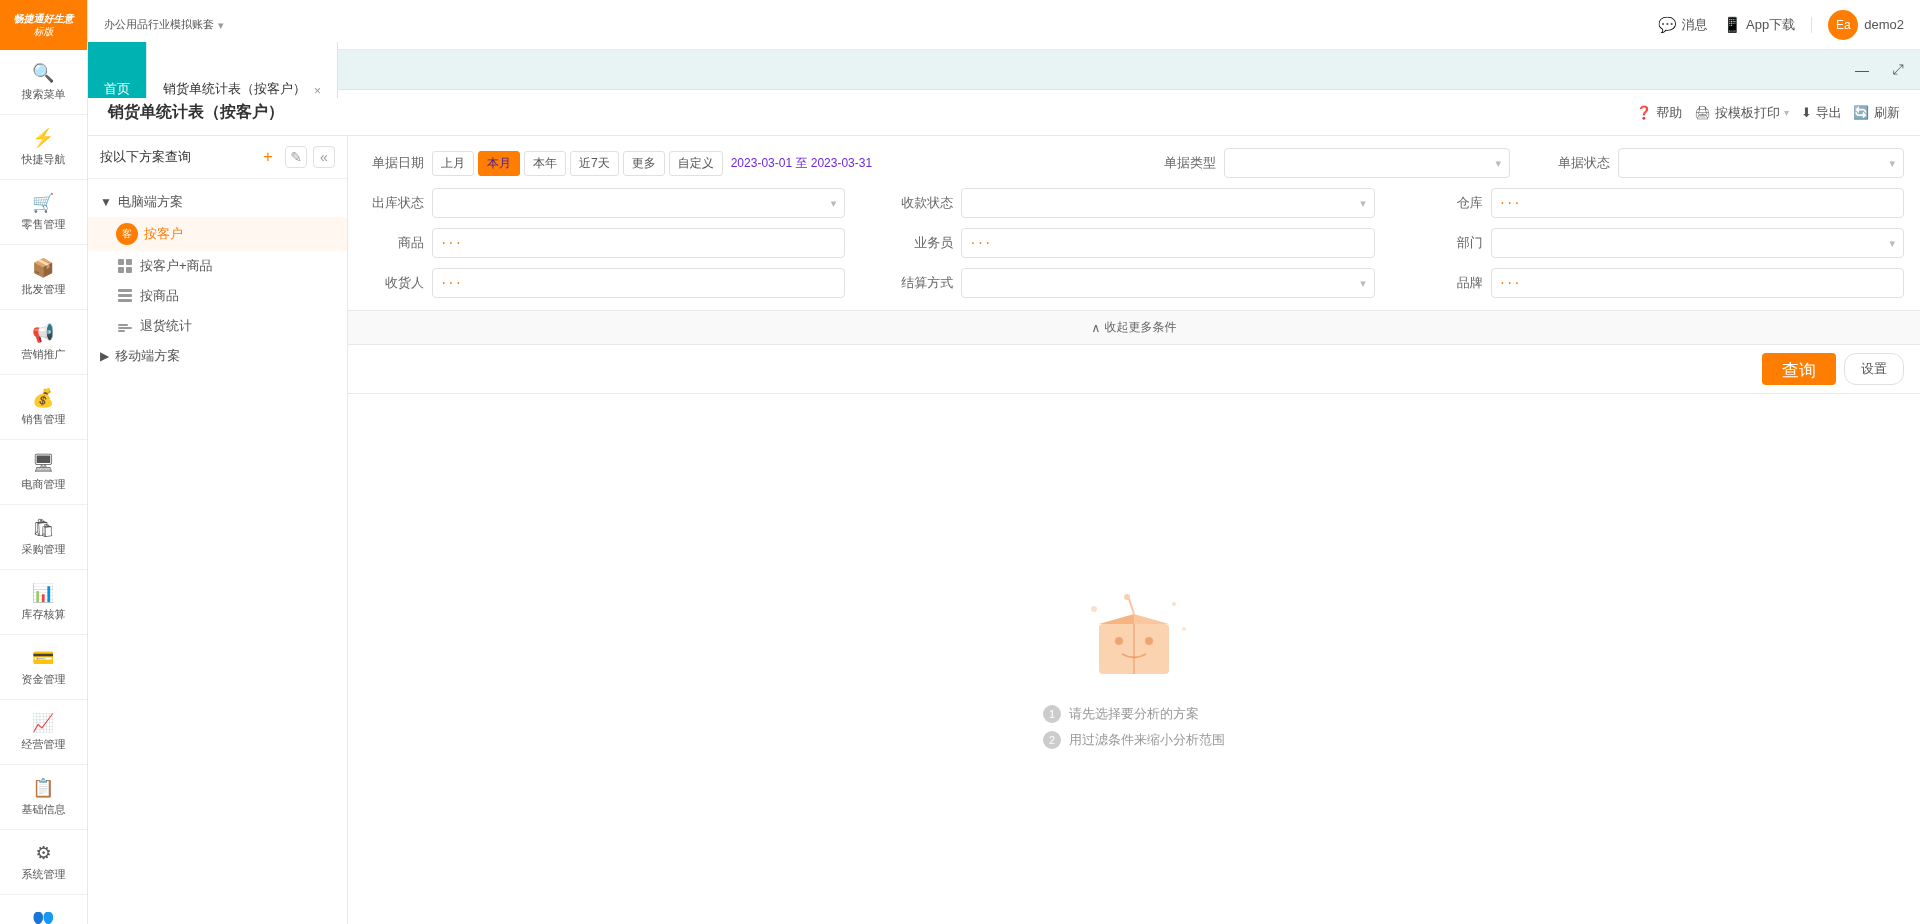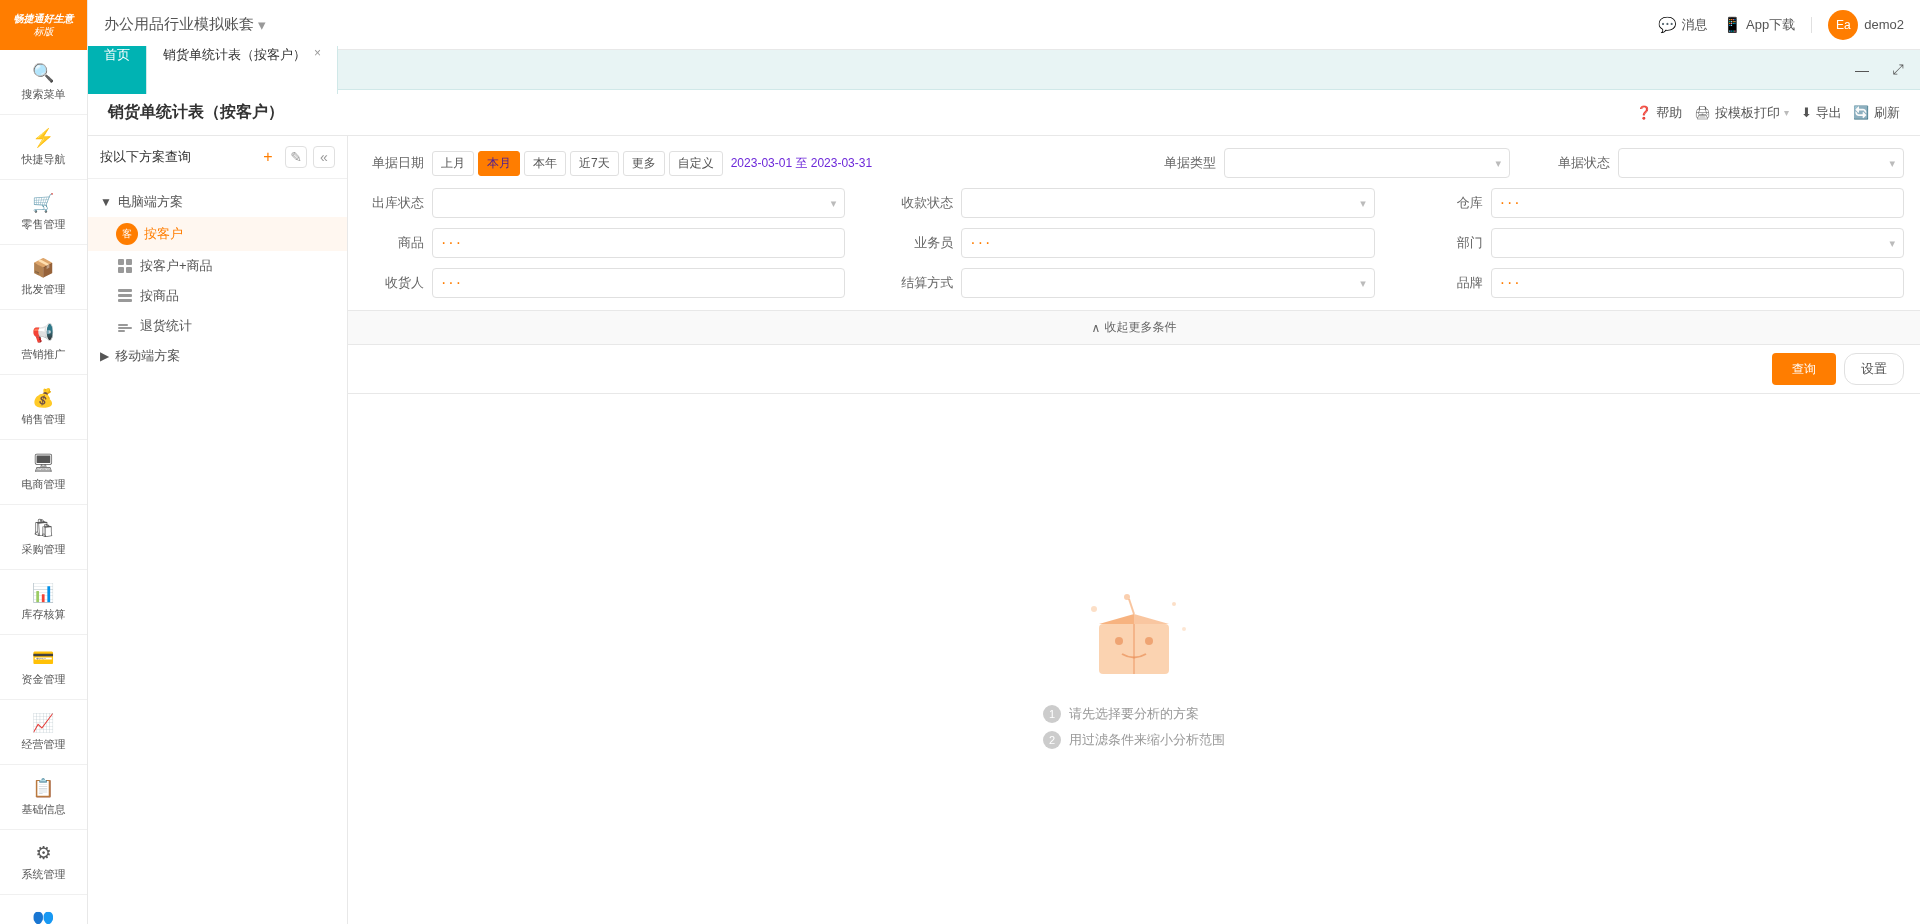--- a/index.html
+++ b/index.html
@@ -12,28 +12,28 @@
     .sidebar-menu { flex: 1; overflow-y: auto; }
     .sidebar-item { display: flex; flex-direction: column; align-items: center; justify-content: center; padding: 12px 4px; cursor: pointer; border-bottom: 1px solid #f0f0f0; font-size: 12px; color: #555; }
     .sidebar-item-icon { font-size: 18px; margin-bottom: 3px; }
 
     
     .main-area { flex: 1; display: flex; flex-direction: column; height: 924px; overflow: hidden; }
 
     
     .top-header { height: 50px; background: #fff; display: flex; align-items: center; justify-content: space-between; padding: 0 16px; border-bottom: 1px solid #e8e8e8; flex-shrink: 0; }
     .header-left { display: flex; align-items: center; gap: 8px; }
-    .industry-selector { display: flex; align-items: flex-end; gap: 4px; color: #555; font-size: 15px; cursor: pointer; }
+    .industry-selector { display: flex; align-items: flex-end; gap: 4px; color: #555; font-size: 11px; cursor: pointer; }
     .header-right { display: flex; align-items: center; gap: 16px; }
     .header-btn { display: flex; align-items: center; gap: 4px; color: #555; font-size: 13px; cursor: pointer; }
     .avatar { width: 30px; height: 30px; border-radius: 50%; background: #ff7d00; display: flex; align-items: center; justify-content: center; color: white; font-size: 12px; overflow: hidden; }
 
     
     .tab-bar { height: 40px; background: #e8f4f4; display: flex; align-items: center; padding: 0 0; flex-shrink: 0; border-bottom: 1px solid #d0e8e8; }
-    .tab-item { height: 48px; display: flex; align-items: flex-start; padding: 0 16px; font-size: 13px; cursor: pointer; border-right: 1px solid #d0e8e8; color: #555; position: relative; }
+    .tab-item { height: 56px; display: flex; align-items: flex-end; padding: 0 16px; font-size: 13px; cursor: pointer; border-right: 1px solid #d0e8e8; color: #555; position: relative; }
     .tab-item.active { background: #fff; color: #333; font-weight: 500; }
     .tab-item .tab-close { margin-left: 8px; color: #999; font-size: 12px; }
     .tab-home { background: #00b3b3; color: white !important; }
     .tab-bar-right { margin-left: auto; display: flex; align-items: center; padding-right: 8px; gap: 8px; }
     .tab-action-btn { width: 28px; height: 28px; display: flex; align-items: center; justify-content: center; cursor: pointer; color: #555; font-size: 14px; }
 
     
     .content-area { flex: 1; display: flex; flex-direction: column; overflow: hidden; }
 
     
@@ -78,21 +78,21 @@
     .select-arrow { color: #bbb; font-size: 11px; }
 
     .multi-select { display: flex; align-items: center; gap: 4px; flex: 1; height: 30px; border: 1px solid #e0e0e0; border-radius: 4px; padding: 0 8px; cursor: pointer; }
     .multi-select-dots { color: #ff7d00; font-size: 16px; letter-spacing: 2px; }
 
     
     .collapse-bar { display: flex; align-items: center; justify-content: center; padding: 8px; background: #f9f9f9; border-bottom: 1px solid #e8e8e8; cursor: pointer; color: #666; font-size: 12px; gap: 4px; }
 
     
     .action-bar { padding: 8px 16px; display: flex; align-items: center; justify-content: flex-end; gap: 8px; border-bottom: 1px solid #e8e8e8; flex-shrink: 0; }
-    .btn-query { background: #ff7d00; color: white; border: none; padding: 6px 20px; border-radius: 4px; cursor: pointer; font-size: 12px; height: 32px; }
+    .btn-query { background: #ff7d00; color: white; border: none; padding: 6px 20px; border-radius: 4px; cursor: pointer; font-size: 17px; height: 32px; }
     .btn-settings { background: #fff; color: #555; border: 1px solid #e0e0e0; padding: 6px 16px; border-radius: 12px; cursor: pointer; font-size: 13px; height: 32px; }
 
     
     .empty-state { flex: 1; display: flex; flex-direction: column; align-items: center; justify-content: center; gap: 16px; }
     .empty-icon { width: 120px; height: 120px; }
     .empty-tips { display: flex; flex-direction: column; gap: 8px; }
     .empty-tip { display: flex; align-items: flex-start; gap: 8px; color: #999; font-size: 13px; }
     .tip-num { width: 18px; height: 18px; border-radius: 50%; background: #ccc; color: white; font-size: 11px; display: flex; align-items: center; justify-content: center; flex-shrink: 0; }
 
     

